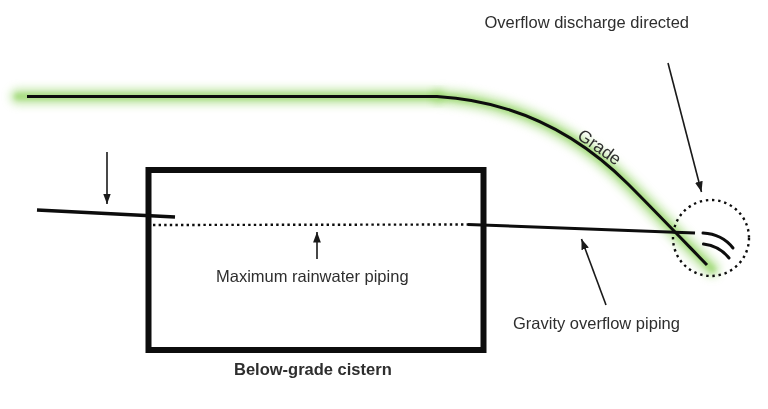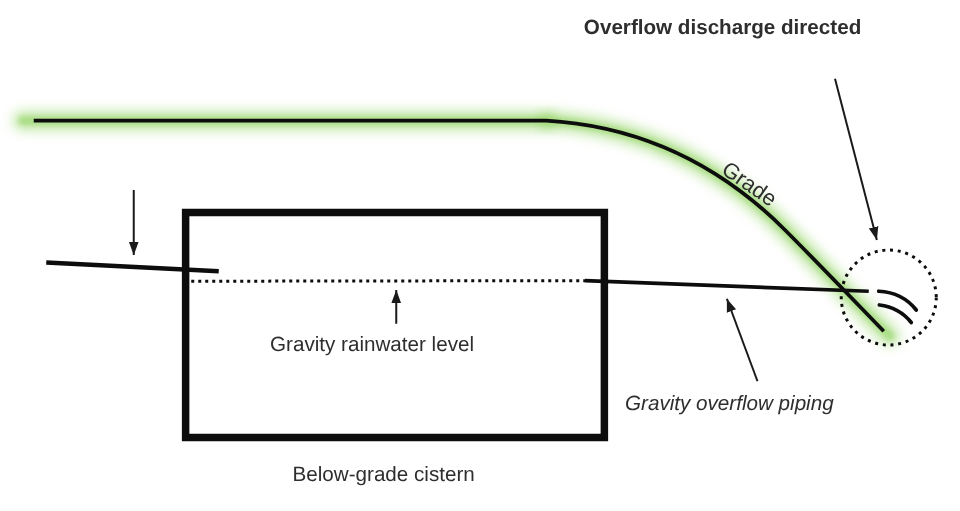--- a/index.html
+++ b/index.html
@@ -25,21 +25,20 @@
     font-size: 16.5px;
     line-height: 22px;
     color: #2e2e2e;
     white-space: nowrap;
     user-select: none;
   }
   .label.two-line {
     text-align: left;
     line-height: 23px;
     white-space: normal;
-    font-weight: bold;
   }
   .label.rotated {
     transform: rotate(35deg);
     transform-origin: left top;
     font-size: 17.5px;
   }
 </style>
 </head>
 <body>
 
@@ -83,19 +82,19 @@
     <line x1="668" y1="63" x2="701.5" y2="192" stroke="#1a1a1a" stroke-width="1.6" marker-end="url(#ah)"></line>
   </svg>
 
 
   <div class="label two-line" style="right:79px; top:11px;">
     <div>Overflow discharge directed</div>
   </div>
 
   <div class="label rotated" style="left:586px; top:124px;">Grade</div>
 
-  <div class="label" style="left:216px; top:265px;">Gravity rainwater level</div>
+  <div class="label" style="left:216px; top:265px;">Maximum rainwater piping</div>
 
-  <div class="label" style="left:500px; top:312px;font-style:italic;">Gravity overflow piping</div>
+  <div class="label" style="left:513px; top:312px;">Gravity overflow piping</div>
 
-  <div class="label" style="left:234px; top:369px;">Below-grade cistern</div>
+  <div class="label" style="left:234px; top:358px;font-weight:bold;">Below-grade cistern</div>
 
 </div>
 
 </body></html>

